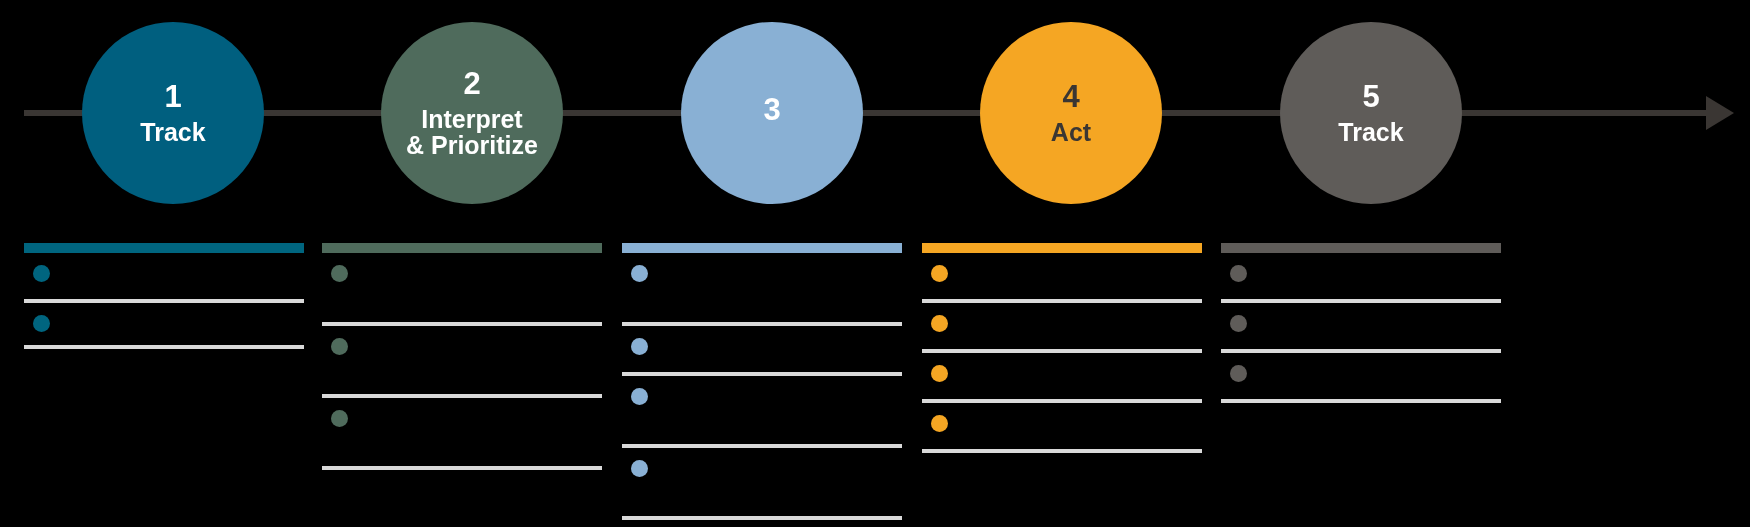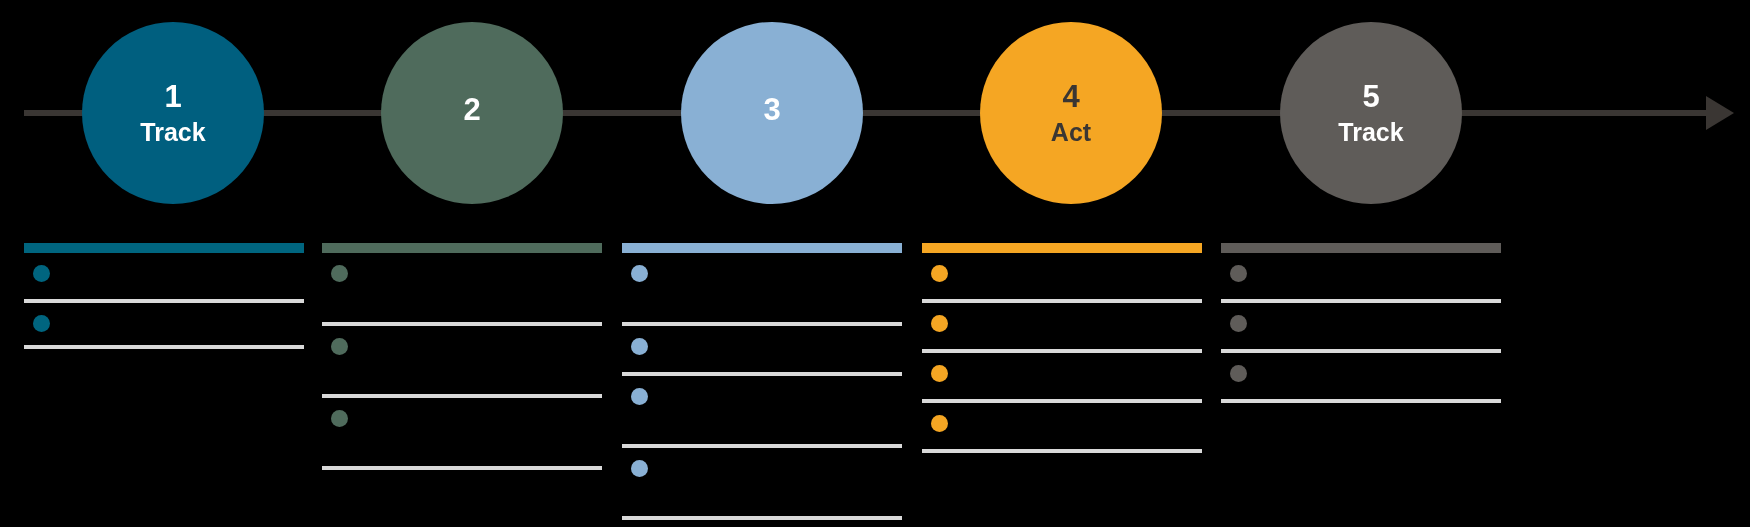--- a/index.html
+++ b/index.html
@@ -121,20 +121,22 @@
   <div class="axis-line"></div>
   <div class="axis-arrow"></div>
 
   <div id="circles">
       <div class="stage-circle" style="left: 82px; background: rgb(0, 95, 127);">
         <div class="stage-num txt-light">1</div>
         <div class="stage-label txt-light">Track</div>
       </div>
       <div class="stage-circle" style="left: 381px; background: rgb(79, 107, 92);">
         <div class="stage-num txt-light">2</div>
+        <div class="stage-label txt-light">Interpret
+&amp; Prioritize</div>
       </div>
       <div class="stage-circle" style="left: 681px; background: rgb(137, 176, 212);">
         <div class="stage-num txt-light">3</div>
       </div>
       <div class="stage-circle" style="left: 980px; background: rgb(245, 166, 35);">
         <div class="stage-num txt-dark">4</div>
         <div class="stage-label txt-dark">Act</div>
       </div>
       <div class="stage-circle" style="left: 1280px; background: rgb(95, 92, 89);">
         <div class="stage-num txt-light">5</div>

